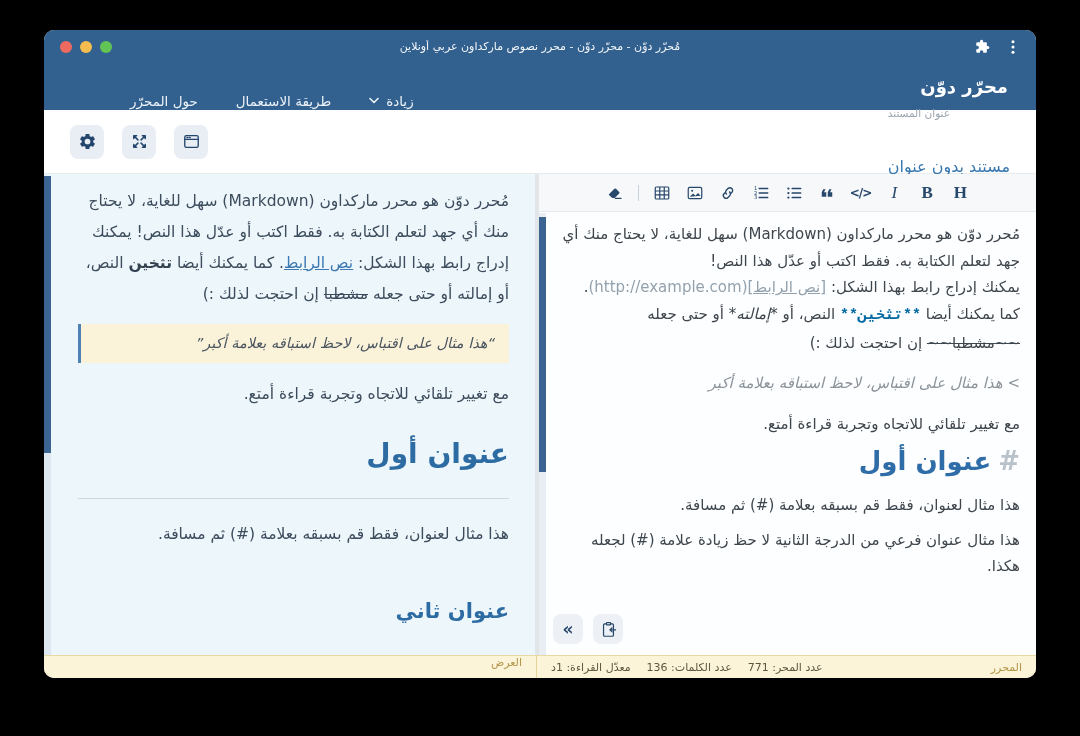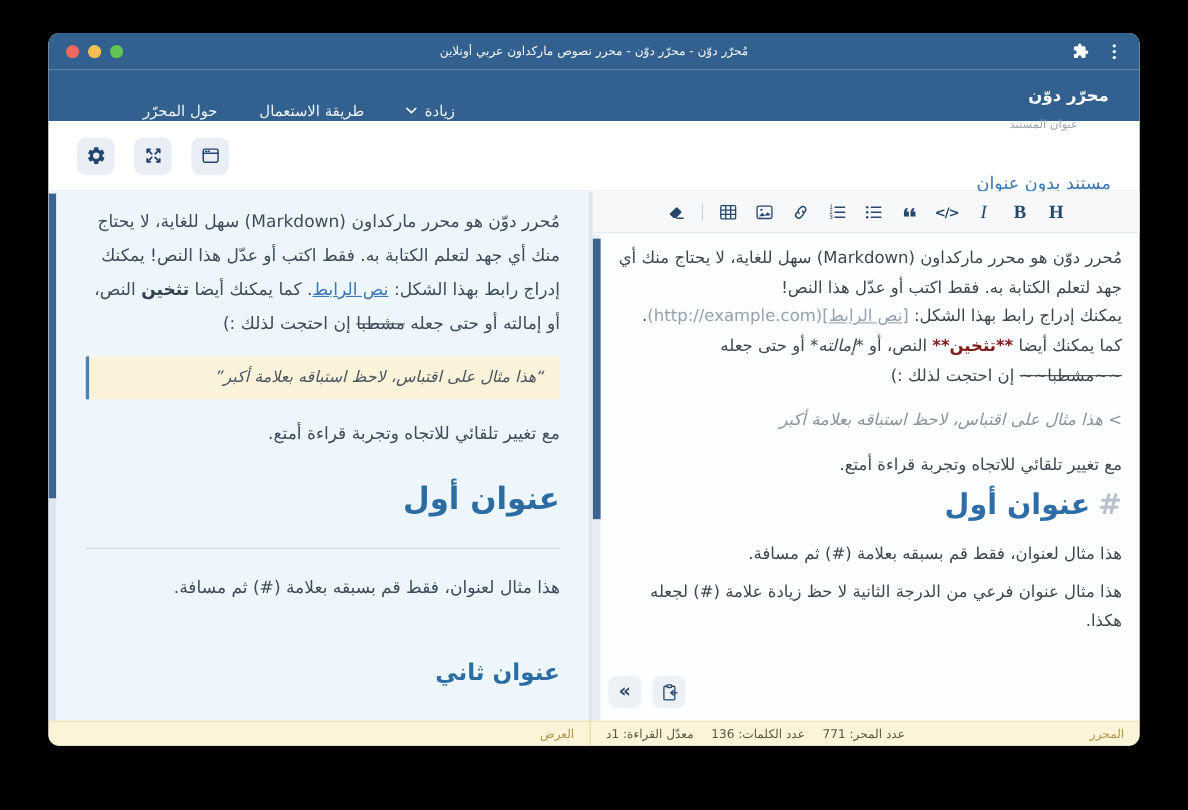--- a/index.html
+++ b/index.html
@@ -13,28 +13,28 @@
   .titlebar { height:33px; background:#33618f; display:flex; align-items:center; padding:0 16px; flex:0 0 auto; }
   .traffic { display:flex; gap:8px; width:120px; }
   .dot { width:12px; height:12px; border-radius:50%; }
   .dot.r { background:#ee6a5f; } .dot.y { background:#f5bd4f; } .dot.g { background:#61c454; }
   .win-title { flex:1; text-align:center; color:#f4f7fb; font-size:11px; direction:rtl; white-space:nowrap; overflow:hidden; }
   .win-icons { width:120px; display:flex; justify-content:flex-end; align-items:center; gap:16px; }
 
   
   .navbar { height:47px; background:#33618f; direction:rtl; display:flex; align-items:center;
     justify-content:space-between; padding:0 28px 0 86px; flex:0 0 auto; }
-  .app-name { color:#ffffff; font-size:15px; font-weight:bold; }
+  .app-name { color:#ffffff; font-size:18px; font-weight:bold; }
   .nav-links { display:flex; gap:38px; align-items:center; }
   .nav-link { color:#eef3f9; font-size:13.5px; display:flex; align-items:center; gap:7px; cursor:pointer;margin-top:28px; }
 
   
   .toolbar-row { height:64px; background:#ffffff; direction:rtl; display:flex; align-items:center;
     justify-content:space-between; padding:0 26px; border-bottom:1px solid #e9ecef; flex:0 0 auto; }
-  .doc-block { text-align:center; }
+  .doc-block { text-align:left; }
   .doc-label { font-size:10.5px; color:#9aa3ad; margin-bottom:5px; }
   .doc-title { font-size:16px; color:#3878b0; }
   .app-buttons { display:flex; gap:18px; }
   .app-btn { width:34px; height:34px; border-radius:8px; background:#e9eef4; display:flex;
     align-items:center; justify-content:center; cursor:pointer; }
 
   
   .main { flex:1 1 auto; direction:rtl; display:flex; min-height:0; }
   .divider { width:4px; background:#e3e6e9; flex:0 0 auto; }
 
@@ -47,21 +47,21 @@
   .tb-txt { font-family:"Liberation Serif","DejaVu Serif",serif; font-size:17px; color:#27476b; }
   .tb-txt.it { font-style:italic; }
   .tb-txt.bd { font-weight:bold; }
   .tb-code { font-size:12px; font-weight:bold; letter-spacing:-1px; color:#27476b; }
 
   .ed-body { flex:1; padding:9px 16px 0 22px; direction:rtl; text-align:right;
     font-size:15px; line-height:1.78; color:#3e464d; overflow:hidden; }
   .ed-p { margin:0; }
   .md-linktext { color:#93a1ad; text-decoration:underline; }
   .md-linkurl { color:#93a1ad; }
-  .md-bold { color:#7f1d1d; font-weight:bold; }
+  .md-bold { color:#0369a1; font-weight:bold;font-family:Liberation Mono, monospace; }
   .md-italic { font-style:italic; }
   .md-strike { text-decoration:line-through; }
   .md-tilde { color:#3e464d; }
   .ed-quote { color:#8b939b; font-style:italic; margin-top:14px; }
   .ed-p3 { margin-top:14px; }
   .ed-h { color:#2e6da7; font-weight:bold; }
   .ed-h .mk { color:#b9c2ca; font-weight:bold; margin-inline-end:7px; }
   .ed-h1 { font-size:26px; }
   .ed-p4 { margin-top:8px; }
   .ed-h2 { font-size:20px; margin-top:22px; }
@@ -94,21 +94,21 @@
   .pv-p4 { margin-top:16px; }
 
   .pv-scrollbar { position:absolute; left:0; top:2px; bottom:0; width:7px; background:#dce7f0; }
   .pv-thumb { position:absolute; top:0; left:0; width:7px; height:277px; background:#3c6493; }
 
   
   .statusbar { height:23px; background:#fbf4d9; border-top:1px solid #e7d9a5; direction:rtl;
     display:flex; align-items:center; font-size:11px; flex:0 0 auto; }
   .st-editor { width:500px; flex:0 0 auto; height:100%; display:flex; align-items:center;
     justify-content:space-between; padding:0 14px; border-left:1px solid #e3d49c; }
-  .st-view { flex:1; height:100%; display:flex; align-items:center; padding:0 14px;margin-left:10px; }
+  .st-view { flex:1; height:100%; display:flex; align-items:flex-start; padding:0 14px;margin-left:10px; }
   .st-label { color:#b29648; }
   .st-stats { display:flex; gap:16px; color:#5d5742; }
   .st-pair span { color:#5d5742; }
 
   svg.ic { display:block; }
 </style>
 </head>
 <body>
 
 <div class="window">

